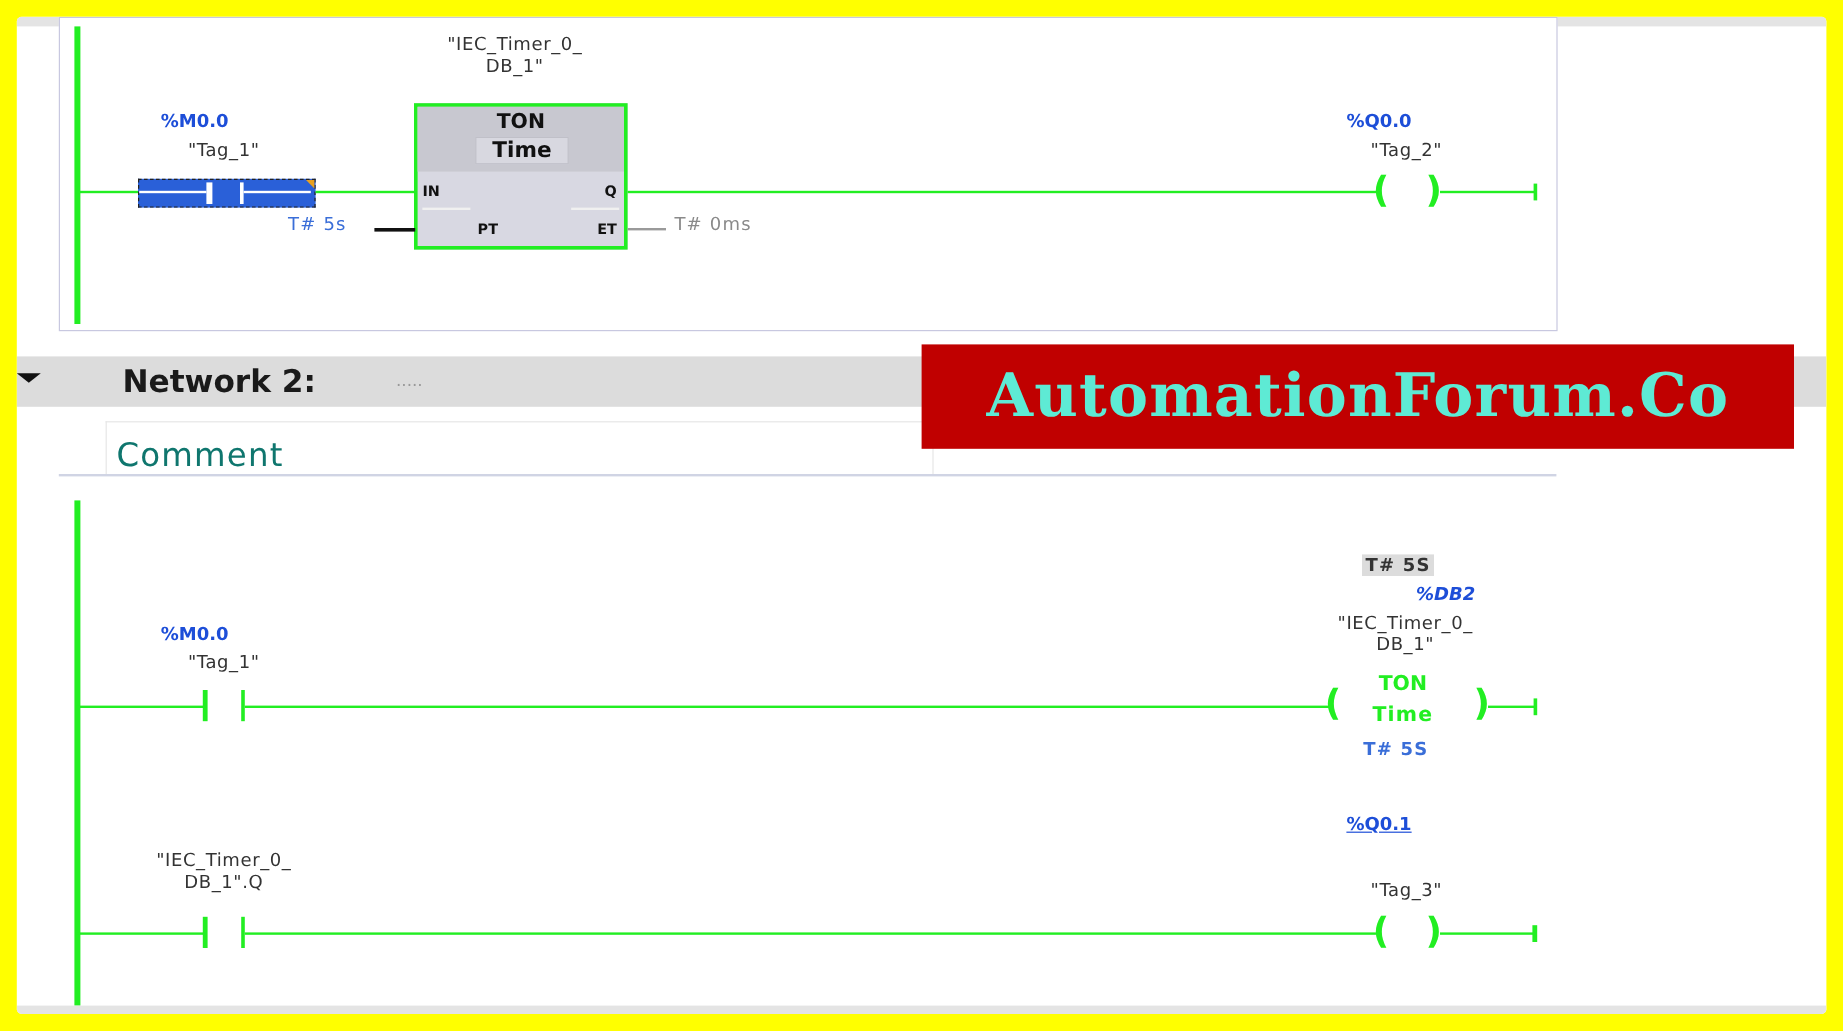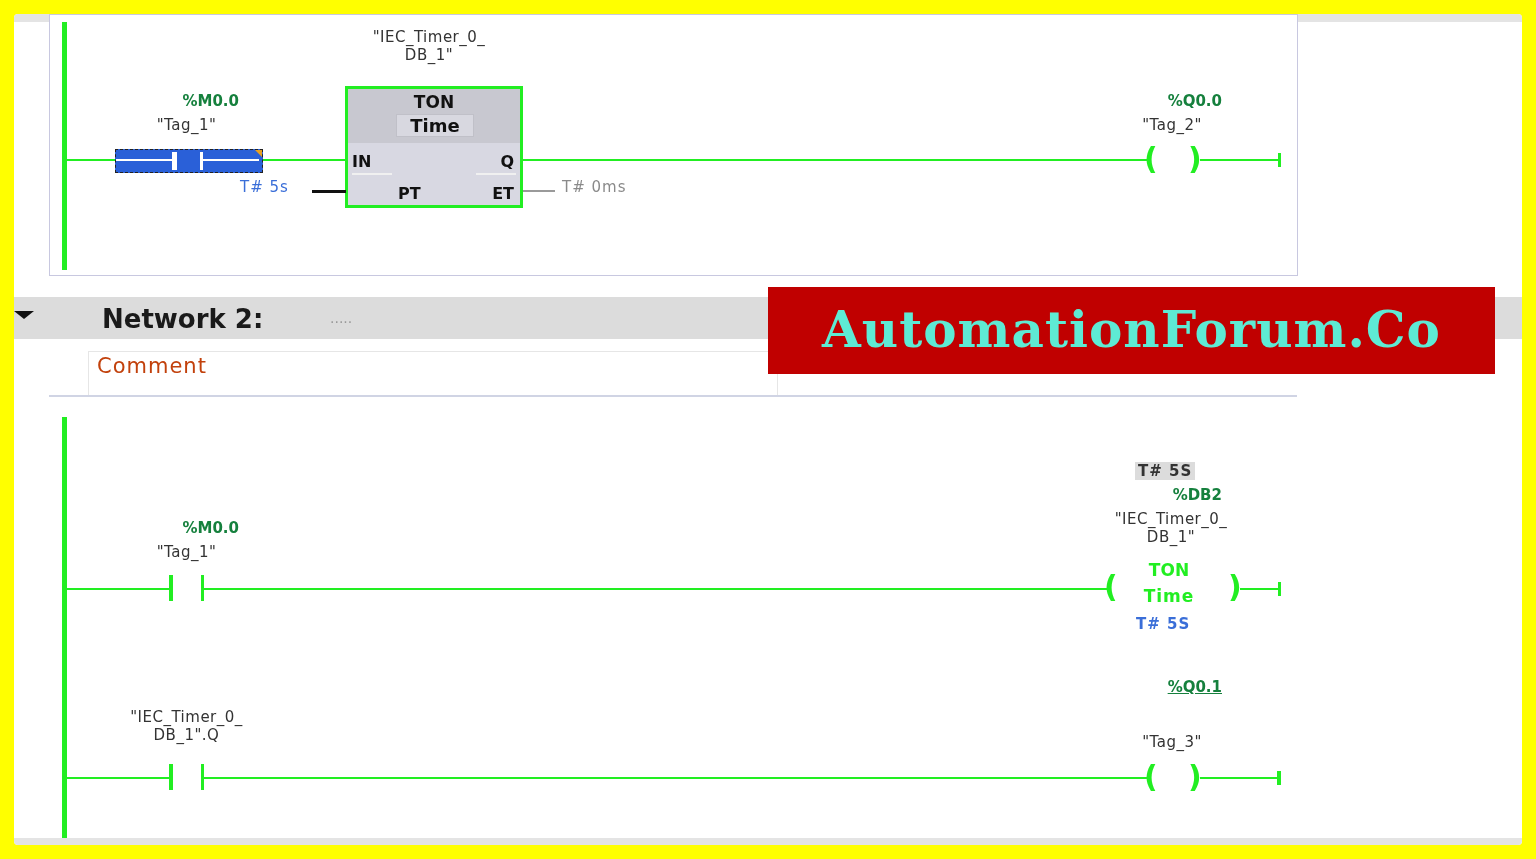--- a/index.html
+++ b/index.html
@@ -5,32 +5,32 @@
   html, body { margin:0; padding:0; }
   body { width:1536px; height:859px; overflow:hidden; background:#ffff00; font-family:"DejaVu Sans", sans-serif; }
   #frame { position:absolute; left:14px; top:14px; width:1508px; height:831px; background:#ffffff; border-radius:4px; overflow:hidden; }
   .abs { position:absolute; }
   .topbar { left:0; top:0; width:1508px; height:8px; background:#e4e4e4; }
   .bottombar { left:0; top:824px; width:1508px; height:8px; background:#e4e4e4; }
   .net-box { border:1px solid #c8c8e0; background:#fff; }
   .rail { background:#22ee22; width:5px; }
   .wire { background:#22ee22; height:2px; }
   .lbl { font-size:15px; color:#333; text-align:center; white-space:nowrap; letter-spacing:0.5px; }
-  .addr { font-size:15px; color:#15803d; font-weight:bold; text-align:right; white-space:nowrap; }
+  .addr { font-size:15px; color:#1d4ed8; font-weight:bold; text-align:left; white-space:nowrap; }
   .tval { font-size:15px; color:#3a6ed8; white-space:nowrap; letter-spacing:1px; }
   .gray { color:#8a8a8a; }
   .contact-bar { background:#22ee22; width:4px; height:26px; }
   .coil-paren { font-size:30px; color:#22ee22; font-weight:bold; line-height:30px; }
   .netheader { left:0; top:283px; width:1508px; height:42px; background:#dcdcdc; }
   .nettitle { font-size:26px; font-weight:bold; color:#1a1a1a; }
-  .comment { border:1px solid #e6e6e6; border-bottom:none; font-size:21px; color:#c2410c; padding:2px 8px; box-sizing:border-box; letter-spacing:1px; }
+  .comment { border:1px solid #e6e6e6; border-bottom:none; font-size:27px; color:#0f766e; padding:12px 8px; box-sizing:border-box; letter-spacing:1px; }
   .watermark { background:#c00000; color:#5eead4; font-family:"DejaVu Serif", serif; font-weight:bold; font-size:50px; text-align:center; line-height:86px; letter-spacing:1px; }
   .ton-box { border:3px solid #22ee22; background:#d8d8e2; box-sizing:border-box; }
   .ton-top { background:#c8c8d0; }
-  .pin { font-size:16px; font-weight:bold; color:#111; }
+  .pin { font-size:12px; font-weight:bold; color:#111; }
   .sel-contact { background:#2a60d8; border:1px dashed #222; box-sizing:border-box; }
 </style>
 </head>
 <body>
 
 <div id="frame">
   <div class="abs topbar"></div>
 
   <div class="abs net-box" style="left:35px; top:0; width:1247px; height:260px;"></div>
   <div class="abs rail" style="left:48px; top:8px; height:248px;"></div>
@@ -93,21 +93,21 @@
   <div class="abs addr" style="left:120px; top:505px; width:105px;">%M0.0</div>
   <div class="abs lbl" style="left:120px; top:529px; width:105px;">"Tag_1"</div>
   <div class="abs wire" style="left:50px; top:574px; width:106px;"></div>
   <div class="abs" style="left:155px; top:561px; width:40px; height:28px;">
     <div class="abs contact-bar" style="left:0; top:0;"></div>
     <div class="abs contact-bar" style="left:32px; top:0; width:3px;"></div>
   </div>
   <div class="abs wire" style="left:190px; top:574px; width:905px;"></div>
 
   <div class="abs tval" style="left:1121px; top:448px; color:#333; background:#dcdcdc; padding:0 3px; font-weight:bold;">T# 5S</div>
-  <div class="abs addr" style="left:1108px; top:472px; width:100px;">%DB2</div>
+  <div class="abs addr" style="left:1166px; top:472px; width:100px;font-style:italic;">%DB2</div>
   <div class="abs lbl" style="left:1062px; top:496px; width:190px;">
     <div>"IEC_Timer_0_</div>
     <div>DB_1"</div>
   </div>
   <div class="abs" style="left:1090px; top:558px; width:140px; height:34px;">
     <span class="abs coil-paren" style="left:0; top:0;">(</span>
     <span class="abs coil-paren" style="left:124px; top:0;">)</span>
   </div>
   <div class="abs" style="left:1110px; top:546px; width:90px; text-align:center; color:#22ee22; font-size:17px; font-weight:bold;">TON</div>
   <div class="abs" style="left:1110px; top:572px; width:90px; text-align:center; color:#22ee22; font-size:17px; font-weight:bold; letter-spacing:1px;">Time</div>

